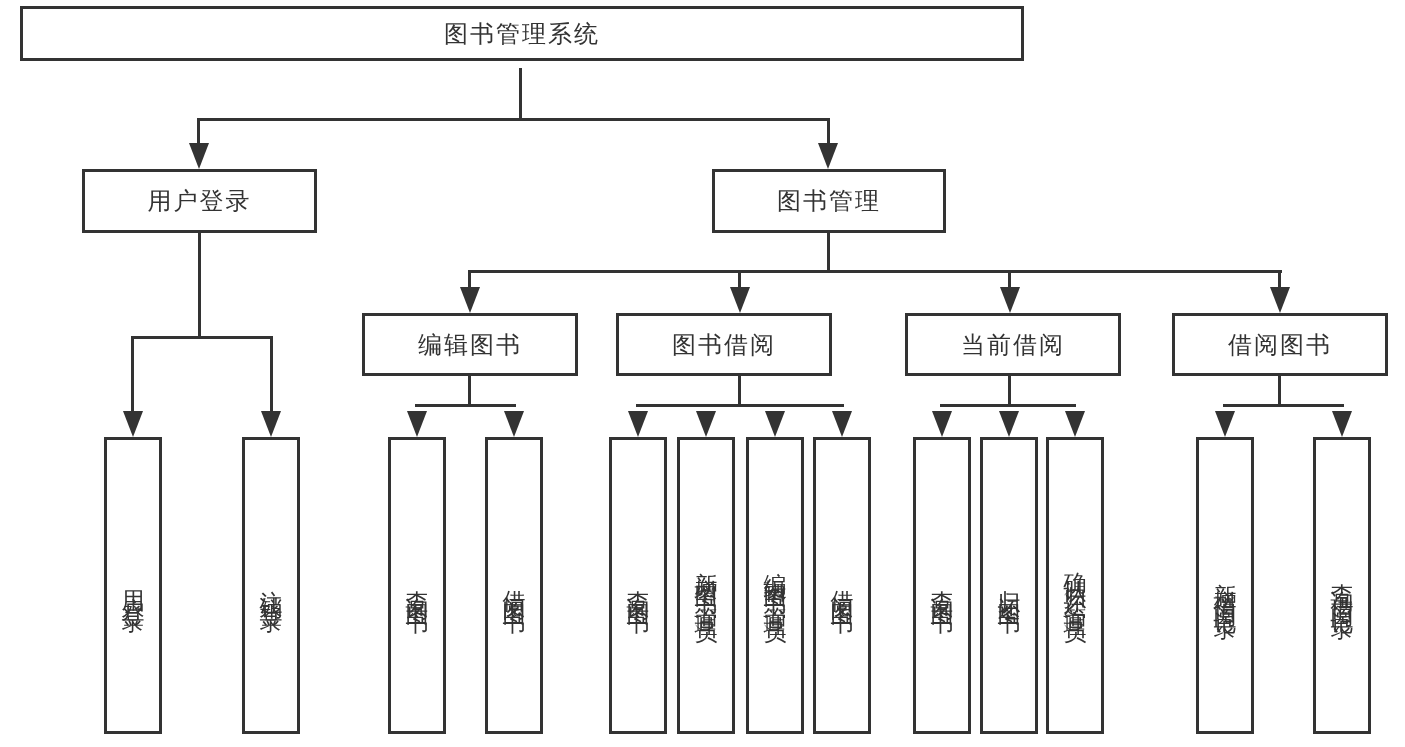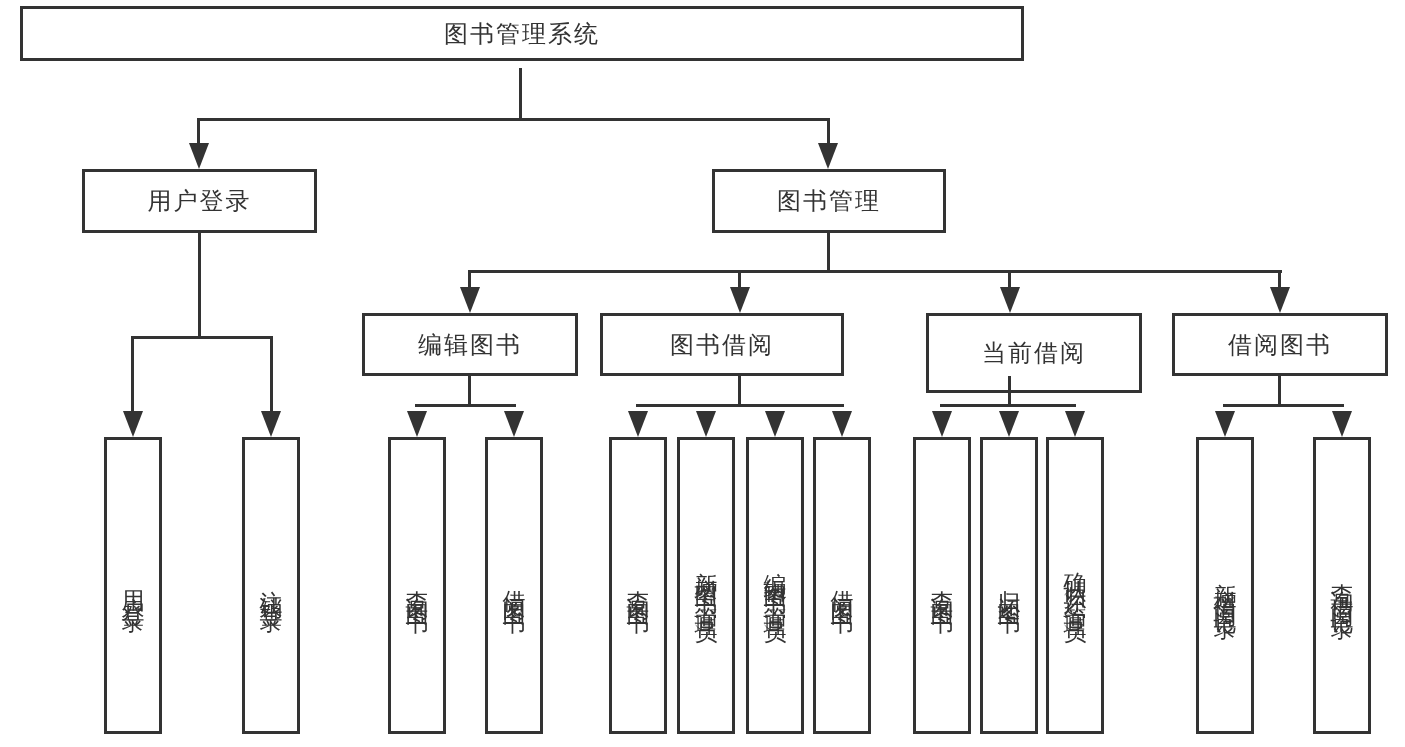--- a/index.html
+++ b/index.html
@@ -55,22 +55,22 @@
 <body>
 
 <div class="canvas">
 
   <div class="box" style="left:20px; top:6px; width:1004px; height:55px;">图书管理系统</div>
 
   <div class="box" style="left:82px; top:169px; width:235px; height:64px;">用户登录</div>
   <div class="box" style="left:712px; top:169px; width:234px; height:64px;">图书管理</div>
 
   <div class="box" style="left:362px; top:313px; width:216px; height:63px;">编辑图书</div>
-  <div class="box" style="left:600px; top:313px; width:244px; height:63px;">图书借阅</div>
-  <div class="box" style="left:926px; top:313px; width:216px; height:80px;">当前借阅</div>
+  <div class="box" style="left:616px; top:313px; width:216px; height:63px;">图书借阅</div>
+  <div class="box" style="left:905px; top:313px; width:216px; height:63px;">当前借阅</div>
   <div class="box" style="left:1172px; top:313px; width:216px; height:63px;">借阅图书</div>
 
   <div class="box vbox" style="left:104px; top:437px; width:58px; height:297px;">用户登录</div>
   <div class="box vbox" style="left:242px; top:437px; width:58px; height:297px;">注销登录</div>
 
   <div class="box vbox" style="left:388px; top:437px; width:58px; height:297px;">查询图书</div>
   <div class="box vbox" style="left:485px; top:437px; width:58px; height:297px;">借阅图书</div>
 
   <div class="box vbox" style="left:609px; top:437px; width:58px; height:297px;">查询图书</div>
   <div class="box vbox" style="left:677px; top:437px; width:58px; height:297px;">新增图书（管理员）</div>

